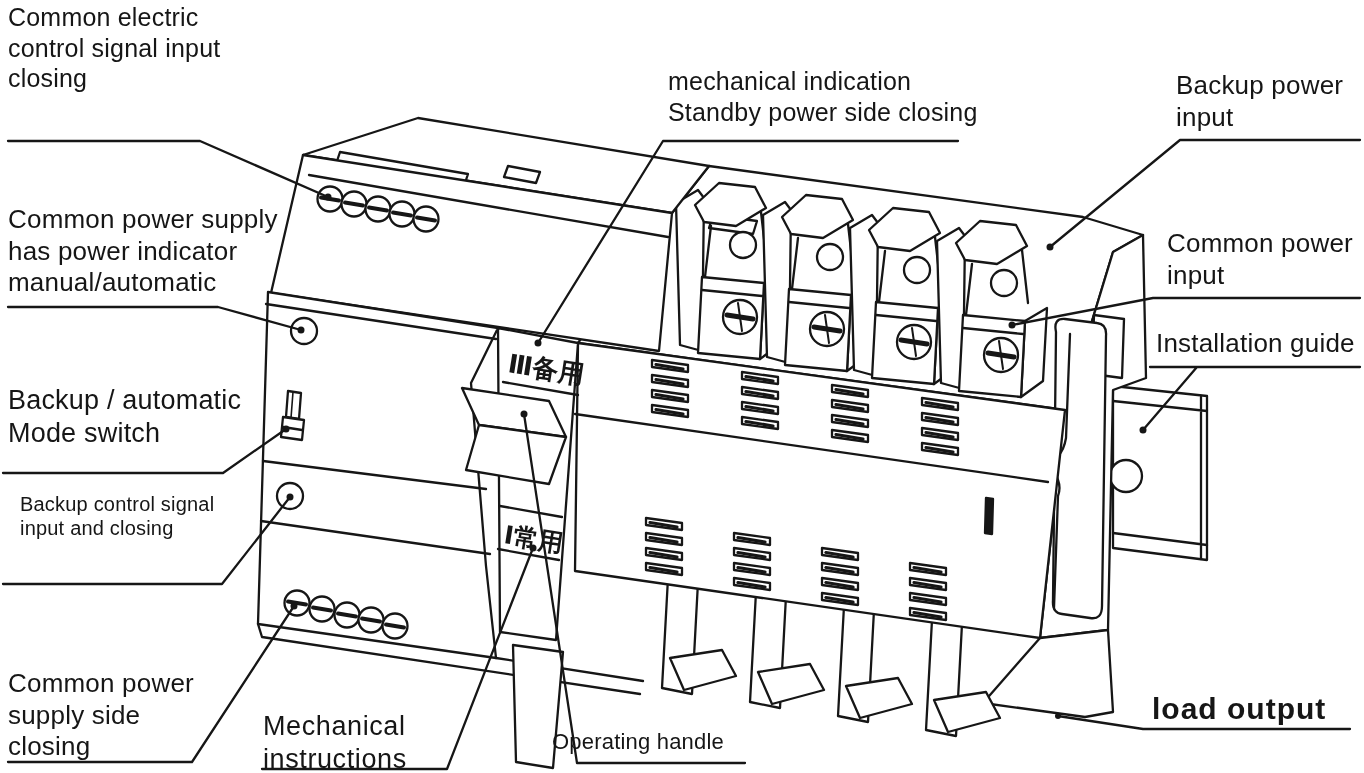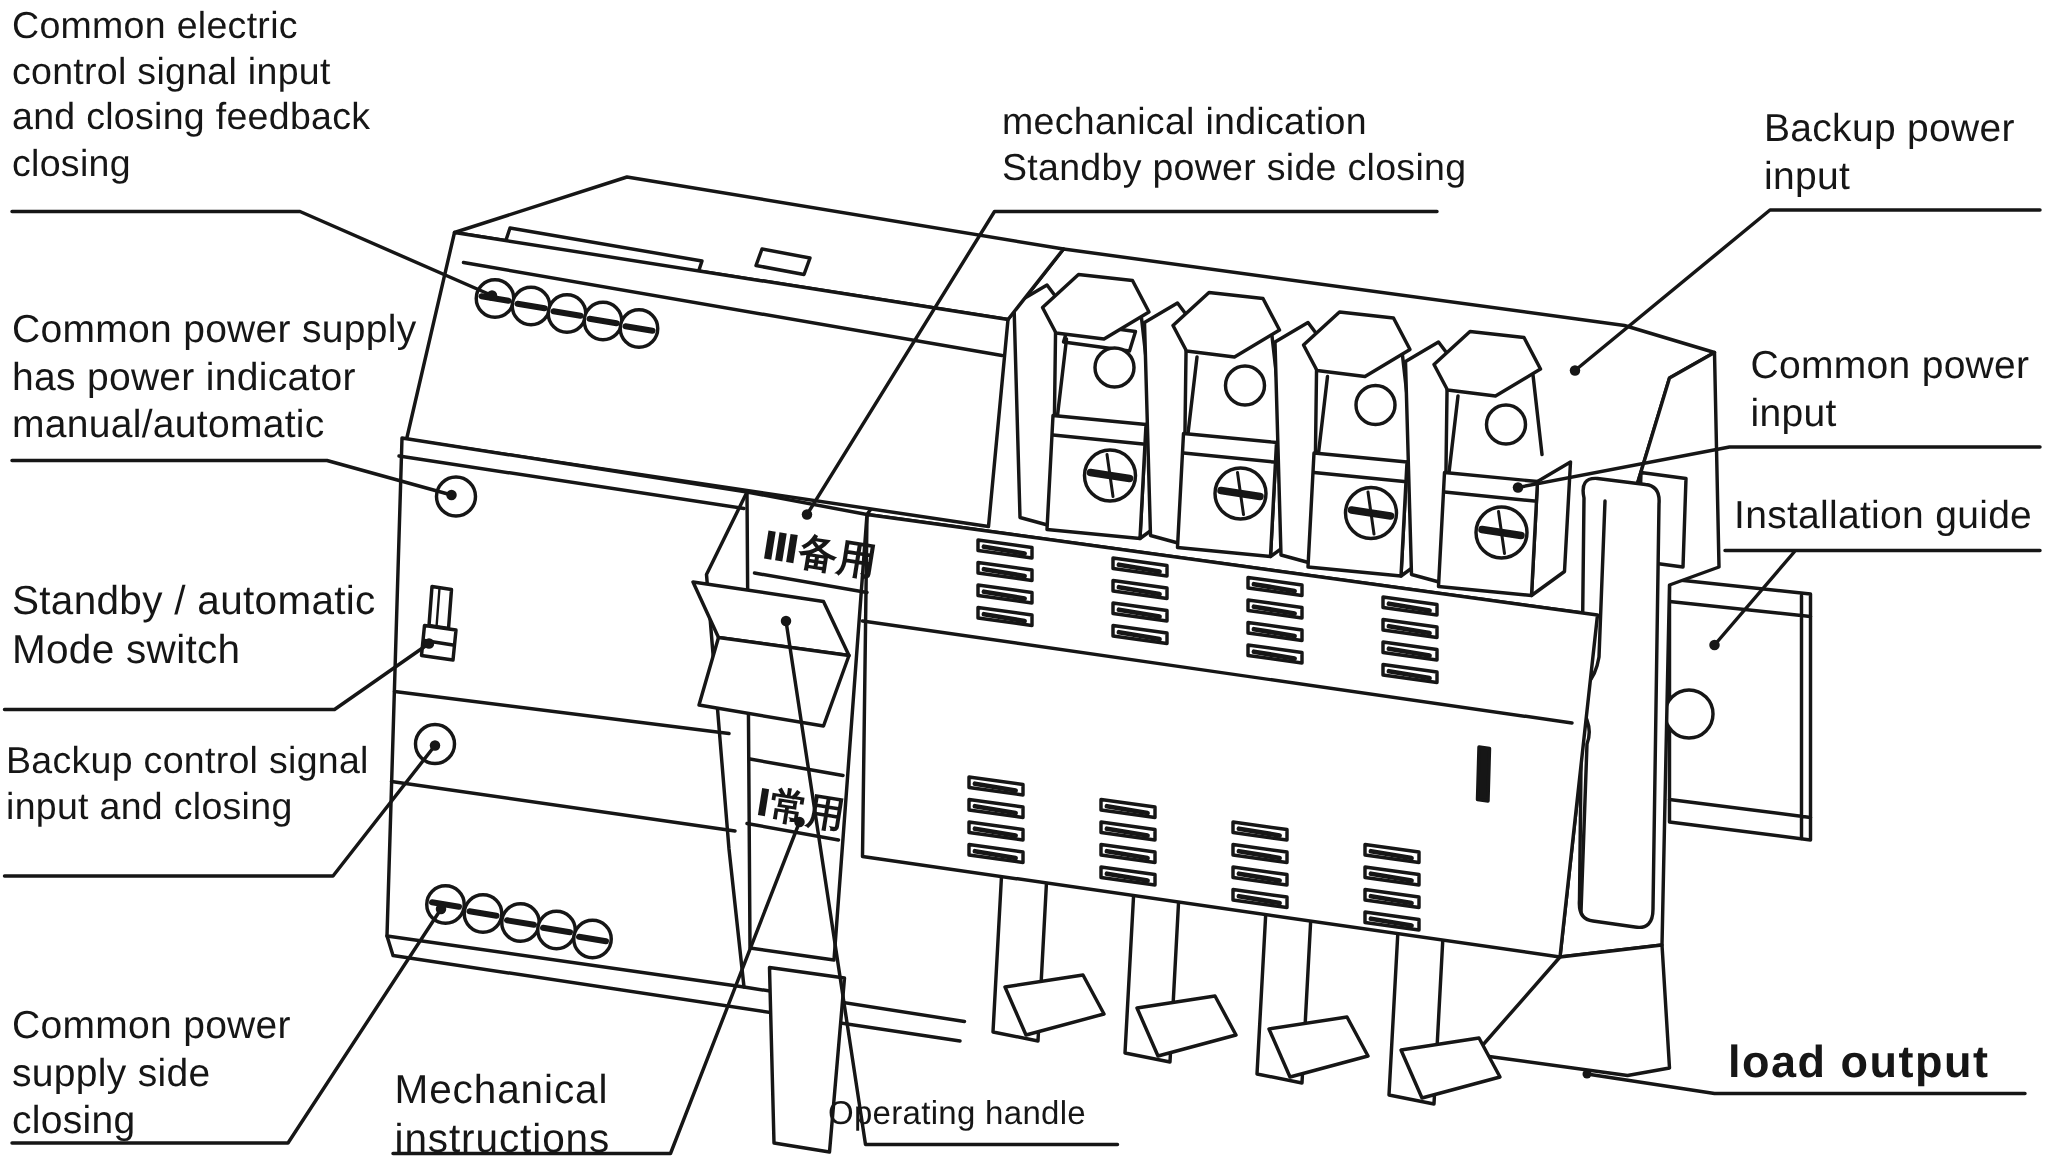--- a/index.html
+++ b/index.html
@@ -168,21 +168,20 @@
       <circle cx="533" cy="548" r="3.5"></circle>
           <circle cx="524" cy="414" r="3.5"></circle>
           <circle cx="1058" cy="716" r="3"></circle>
     </g>
   </g>
 </svg>
 
 <div class="lbl" style="left:8px;top:2px;font-size:25px">
   <div>Common electric</div>
   <div>control signal input</div>
-  <div>and closing feedback</div>
   <div>closing</div>
 </div>
 
 <div class="lbl" style="left:668px;top:66px;font-size:25px">
   <div>mechanical indication</div>
   <div>Standby power side closing</div>
 </div>
 
 <div class="lbl" style="left:1176px;top:70px;font-size:26px">
   <div>Backup power</div>
@@ -198,25 +197,25 @@
 <div class="lbl" style="left:1167px;top:228px;font-size:26px">
   <div>Common power</div>
   <div>input</div>
 </div>
 
 <div class="lbl" style="left:1156px;top:328px;font-size:26px">
   <div>Installation guide</div>
 </div>
 
 <div class="lbl" style="left:8px;top:384px;font-size:27px">
-  <div>Standby / automatic</div>
+  <div>Backup / automatic</div>
   <div>Mode switch</div>
 </div>
 
-<div class="lbl" style="left:4px;top:492px;font-size:25px">
+<div class="lbl" style="left:20px;top:492px;font-size:20px">
   <div>Backup control signal</div>
   <div>input and closing</div>
 </div>
 
 <div class="lbl" style="left:8px;top:668px;font-size:26px">
   <div>Common power</div>
   <div>supply side</div>
   <div>closing</div>
 </div>
 

